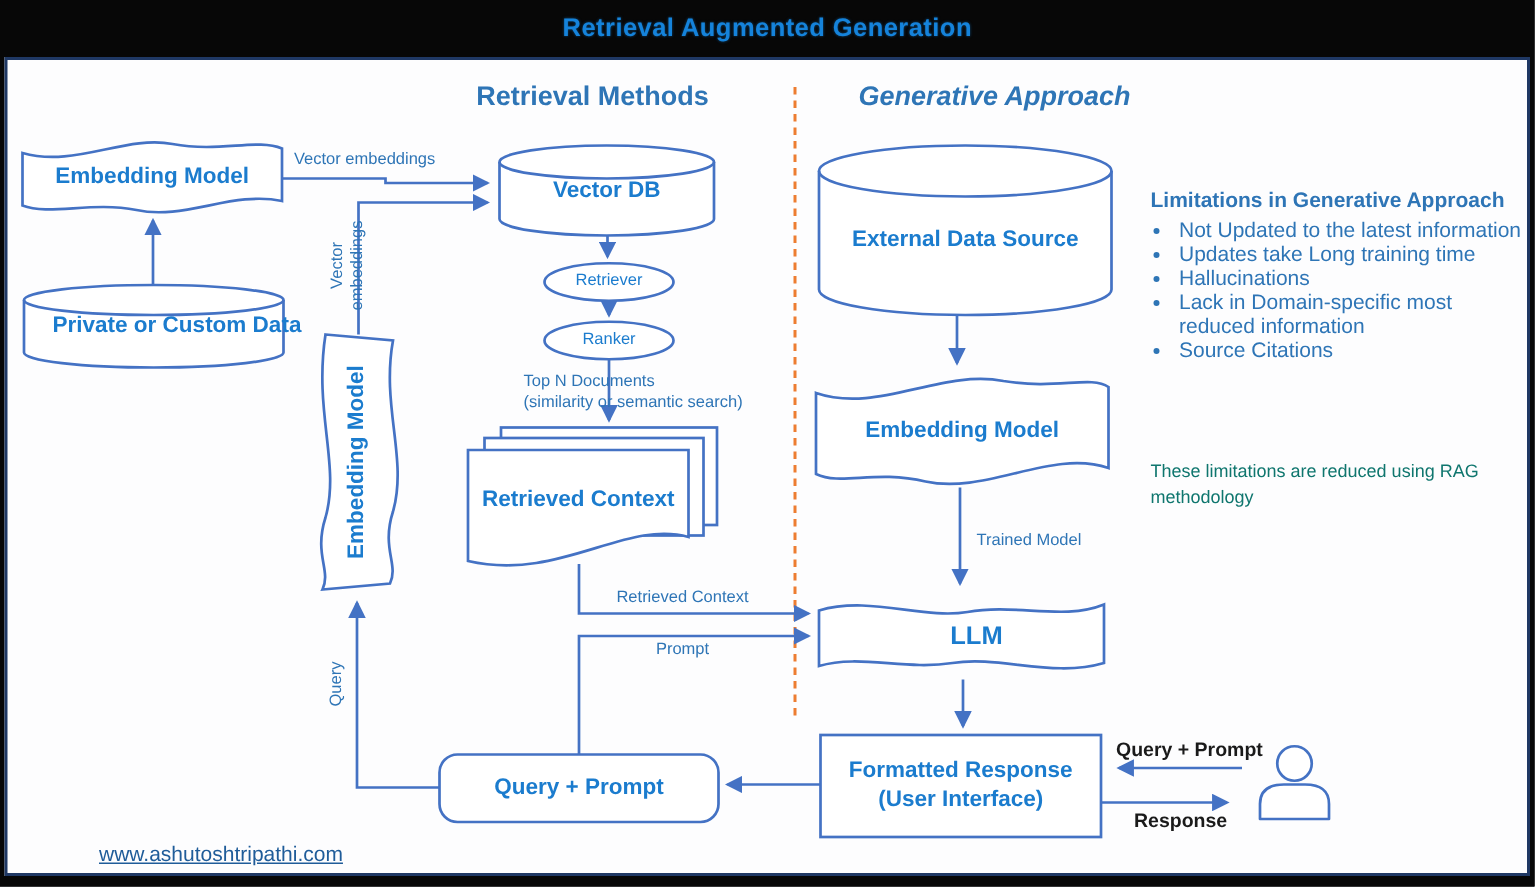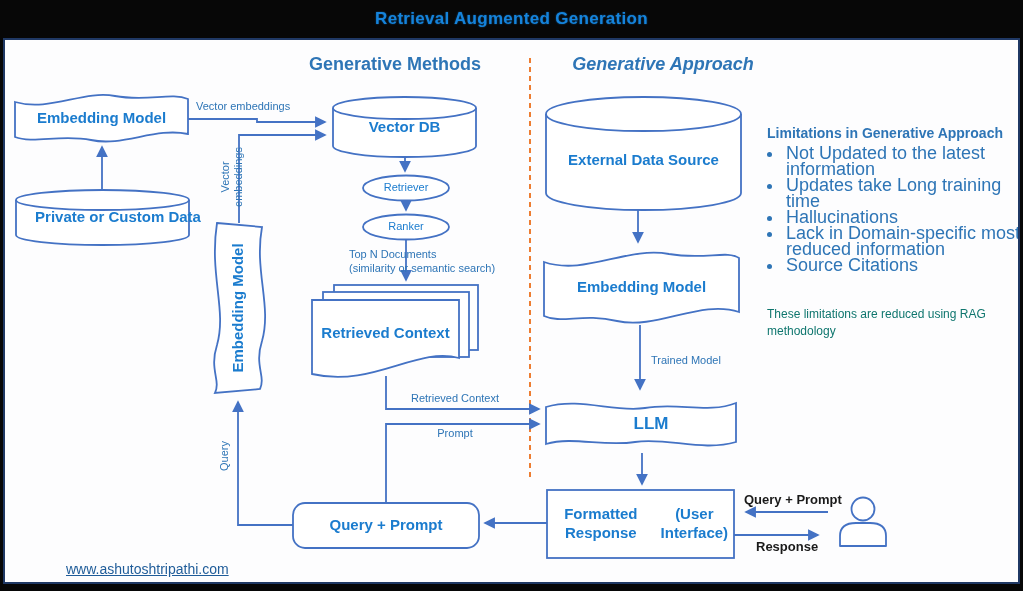--- a/index.html
+++ b/index.html
@@ -16,21 +16,21 @@
   .sec-h{font-size:18px;font-weight:700;text-align:center;color:#2E75B6;}
   .node{position:absolute;display:flex;align-items:center;justify-content:center;
         text-align:center;color:#1B7CCE;font-size:15px;font-weight:600;line-height:1.25;}
   .node.sm{font-size:11px;font-weight:400;}
   .edge{font-size:11px;color:#2E75B6;white-space:nowrap;}
   .edge.ctr{text-align:center;}
   .rot{transform:rotate(-90deg);transform-origin:center center;text-align:center;}
   .blk{color:#1A1A1A;font-weight:700;font-size:13px;white-space:nowrap;}
   .lim-h{font-size:14px;font-weight:700;color:#2E75B6;}
   .lim-list{margin:0;padding:0 0 0 17px;list-style:disc;color:#2E75B6;
-            font-size:18px;line-height:16px;}
+            font-size:14px;line-height:16px;}
   .lim-list li{margin:0 0 0 0;padding-left:2px;}
   .note{font-size:12px;line-height:17px;color:#0f766e;}
   .url{font-size:14px;color:#1F5C99;text-decoration:underline;cursor:pointer;}
 </style>
 </head>
 <body>
 
 <div class="screen">
 
   <div class="titlebar">
@@ -96,34 +96,34 @@
         <path d="M633,170 V202" marker-end="url(#ah)"></path>
         <path d="M635,285 V349" marker-end="url(#ah)"></path>
         <path d="M637,413 V444" marker-end="url(#ah)"></path>
         <path d="M823,472 H741" marker-end="url(#ah)"></path>
         <path d="M729,495 H813" marker-end="url(#ah)"></path>
         <path d="M542,483 H480" marker-end="url(#ah)"></path>
         <path d="M288,485 H233 V362" marker-end="url(#ah)"></path>
       </g>
     </svg>
 
-    <div class="lbl sec-h" style="left:250px;top:14px;width:280px;">Generative Methods</div>
+    <div class="lbl sec-h" style="left:250px;top:14px;width:280px;">Retrieval Methods</div>
     <div class="lbl sec-h" style="left:518px;top:14px;width:280px;font-style:italic;">Generative Approach</div>
 
     <div class="node" style="left:10px;top:56px;width:173px;height:45px;">Embedding Model</div>
     <div class="node" style="left:11px;top:155px;width:204px;height:45px;">Private or Custom Data</div>
     <div class="node" style="left:328px;top:62px;width:143px;height:50px;">Vector DB</div>
     <div class="node sm" style="left:358px;top:136px;width:86px;height:24px;">Retriever</div>
     <div class="node sm" style="left:358px;top:175px;width:86px;height:24px;">Ranker</div>
     <div class="node" style="left:307px;top:262px;width:147px;height:62px;">Retrieved Context</div>
     <div class="node rot" style="left:149px;top:258px;width:170px;height:20px;display:block;">Embedding Model</div>
     <div class="node" style="left:541px;top:80px;width:195px;height:80px;">External Data Source</div>
     <div class="node" style="left:539px;top:218px;width:195px;height:58px;">Embedding Model</div>
     <div class="node" style="left:551px;top:360px;width:190px;height:48px;font-size:17px;">LLM</div>
-    <div class="node" style="left:542px;top:452px;width:187px;height:64px;flex-direction:row;">
+    <div class="node" style="left:542px;top:452px;width:187px;height:64px;flex-direction:column;">
       <div>Formatted Response</div>
       <div>(User Interface)</div>
     </div>
     <div class="node" style="left:288px;top:463px;width:186px;height:45px;">Query + Prompt</div>
 
     <div class="lbl edge" style="left:191px;top:60px;">Vector embeddings</div>
     <div class="lbl edge rot" style="left:185px;top:124px;width:84px;line-height:13px;">
       <div>Vector</div>
       <div>embeddings</div>
     </div>

